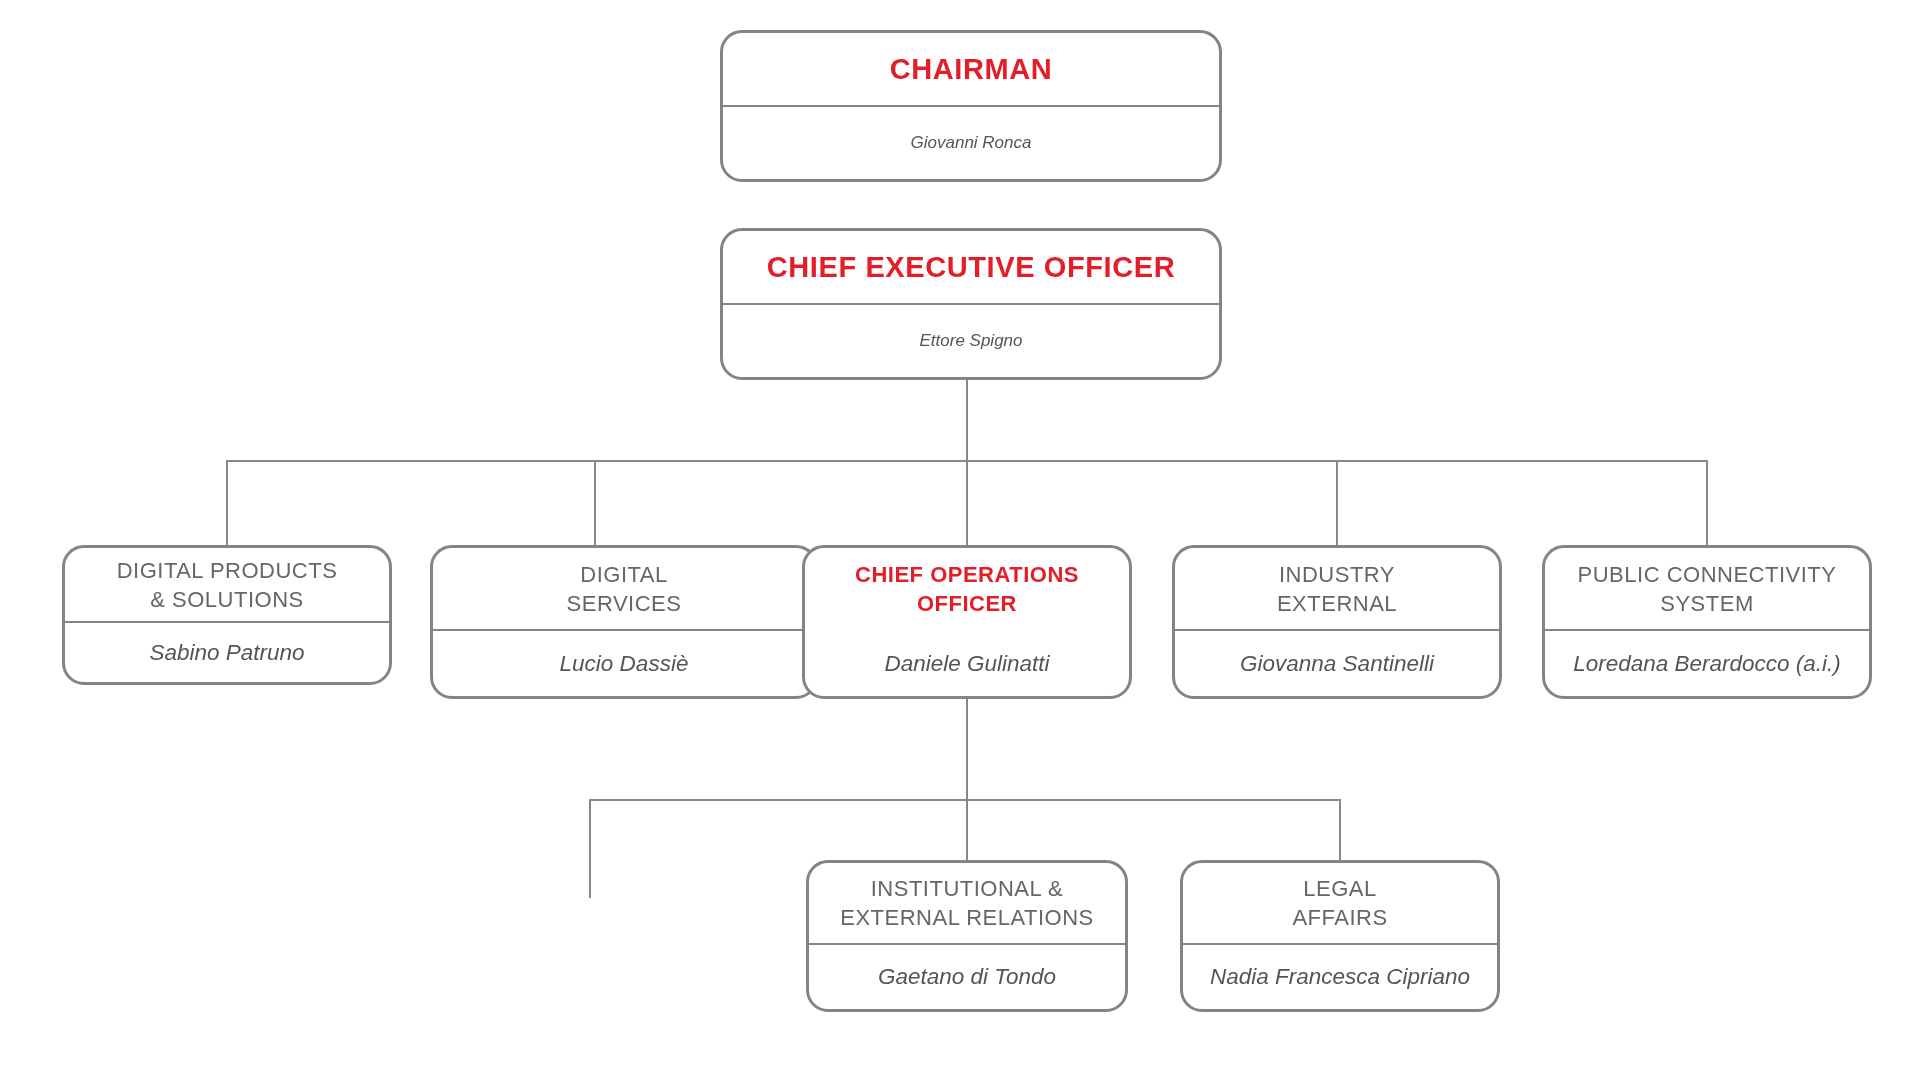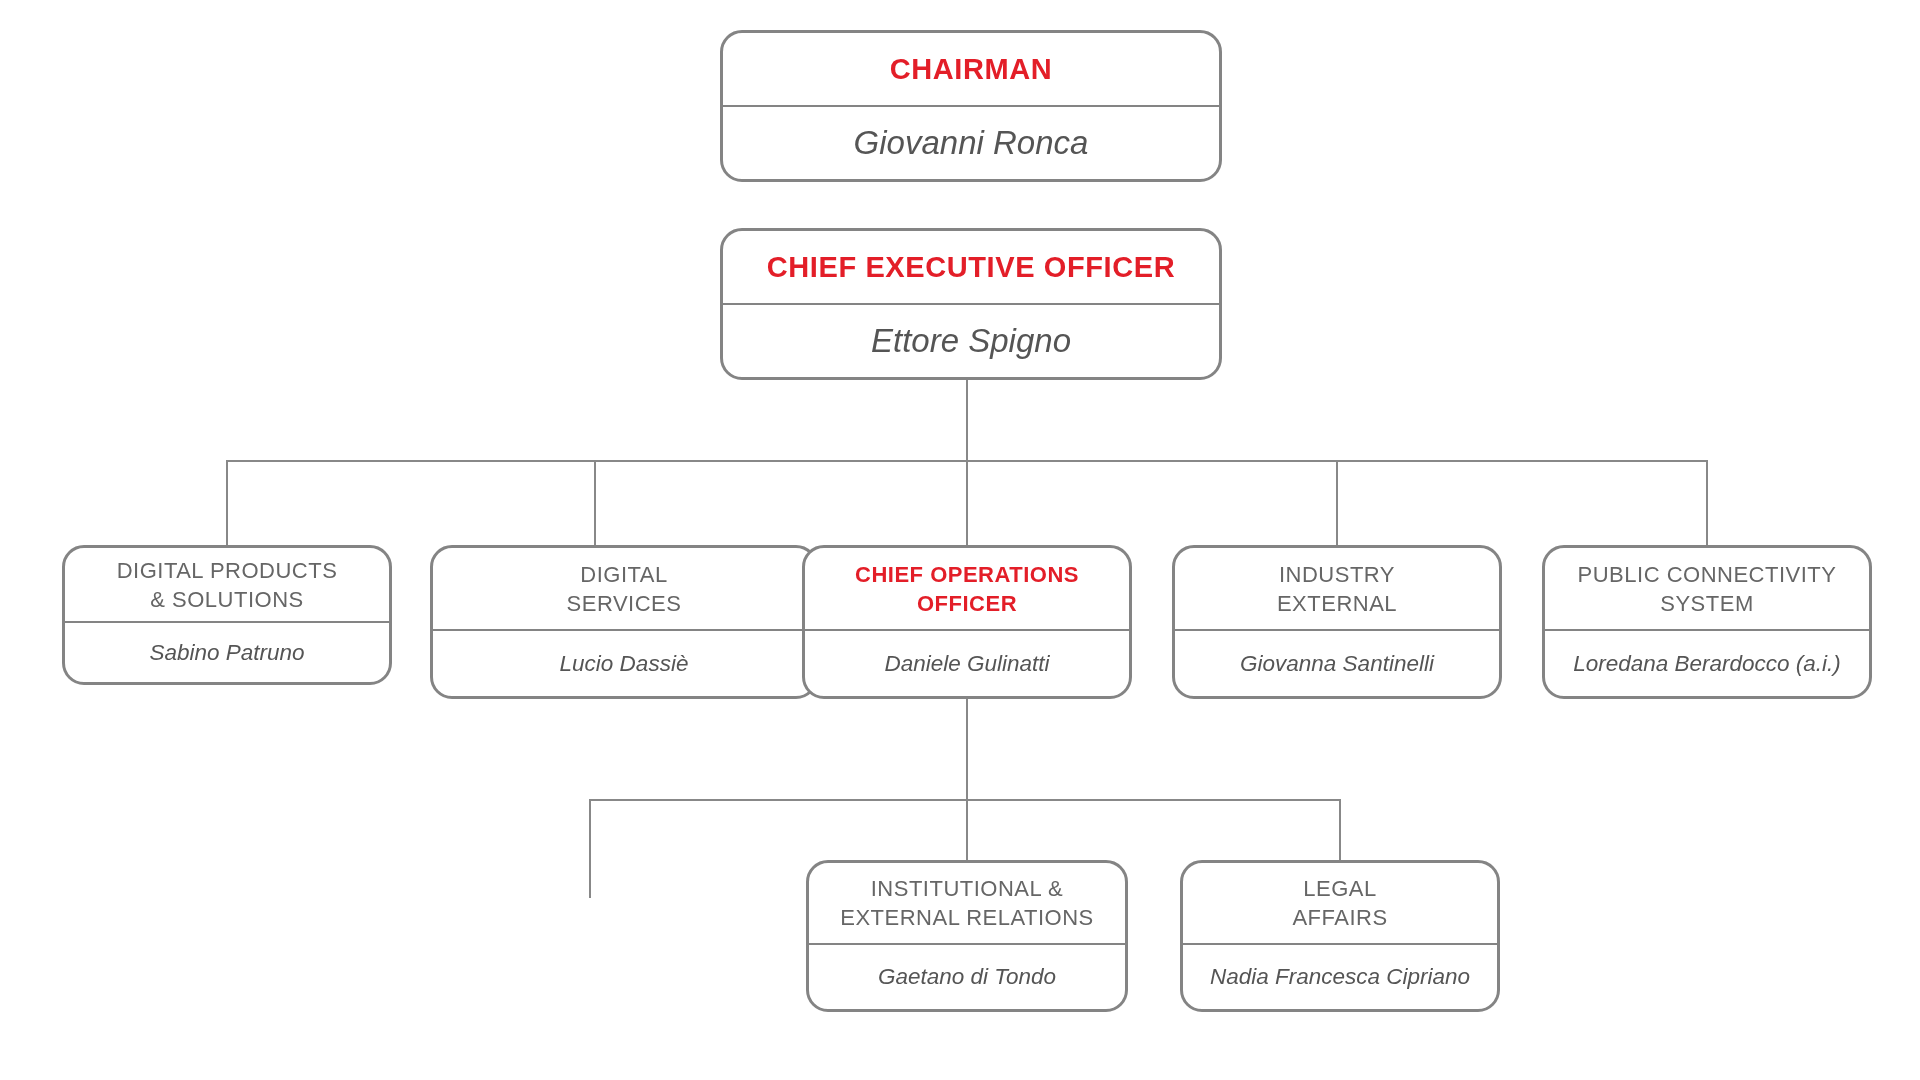--- a/index.html
+++ b/index.html
@@ -22,21 +22,21 @@
   .node-title{
     flex:1.25;display:flex;flex-direction:column;align-items:center;justify-content:center;
     color:var(--title);font-size:22px;letter-spacing:0.5px;line-height:1.32;text-align:center;
   }
   .node-person{
     flex:1;display:flex;align-items:center;justify-content:center;
     color:var(--person);font-style:italic;font-size:22.5px;text-align:center;
   }
   .node-divider{height:0;border-top:2px solid var(--border);margin:0;}
   .node.large .node-title{flex:1;font-size:29px;font-weight:bold;letter-spacing:0.6px;}
-  .node.large .node-person{flex:1;font-size:33px;}
+  .node.large .node-person{flex:1;font-size:17px;}
   .node .red{color:var(--accent);}
   .node-title.red{color:var(--accent);font-weight:bold;}
   .line{position:absolute;background:var(--line);}
   .line-v{width:2px;}
   .line-h{height:2px;}
   .tline{display:block;}
 </style>
 </head>
 <body>
 
@@ -84,21 +84,21 @@
     <div class="node-title">
       <span class="tline">DIGITAL</span>
       <span class="tline">SERVICES</span>
     </div>
     <div class="node-divider"></div>
     <div class="node-person">
       <span>Lucio Dassiè</span>
     </div>
   </div>
 
-  <div class="node" style="left:802px;top:545px;width:330px;height:154px;">
+  <div class="node" style="left:802px;top:545px;width:330px;height:154px;align-items:center;">
     <div class="node-title red">
       <span class="tline">CHIEF OPERATIONS</span>
       <span class="tline">OFFICER</span>
     </div>
     <div class="node-divider"></div>
     <div class="node-person">
       <span>Daniele Gulinatti</span>
     </div>
   </div>
 

